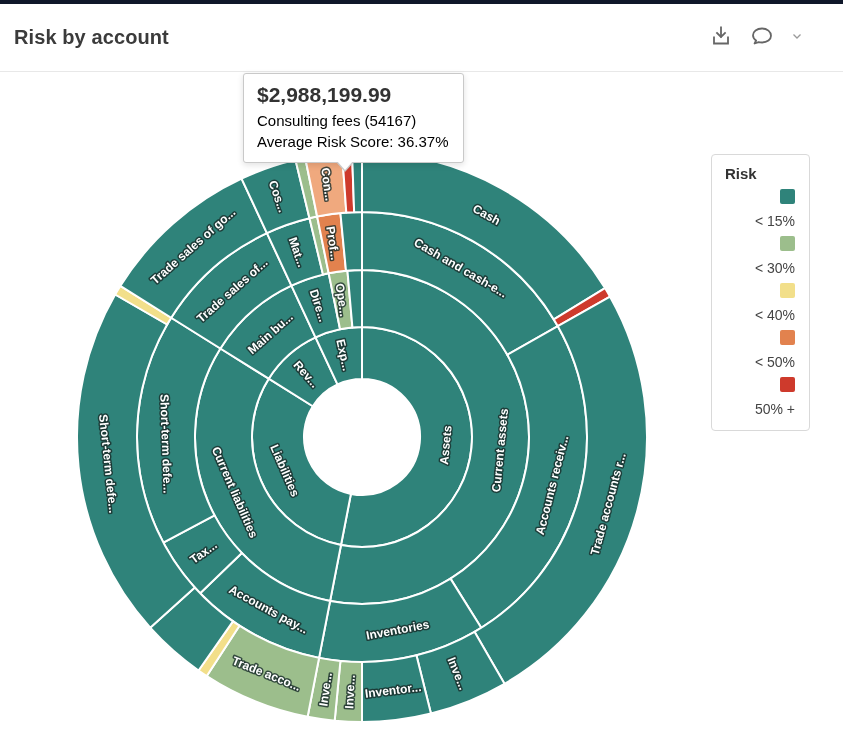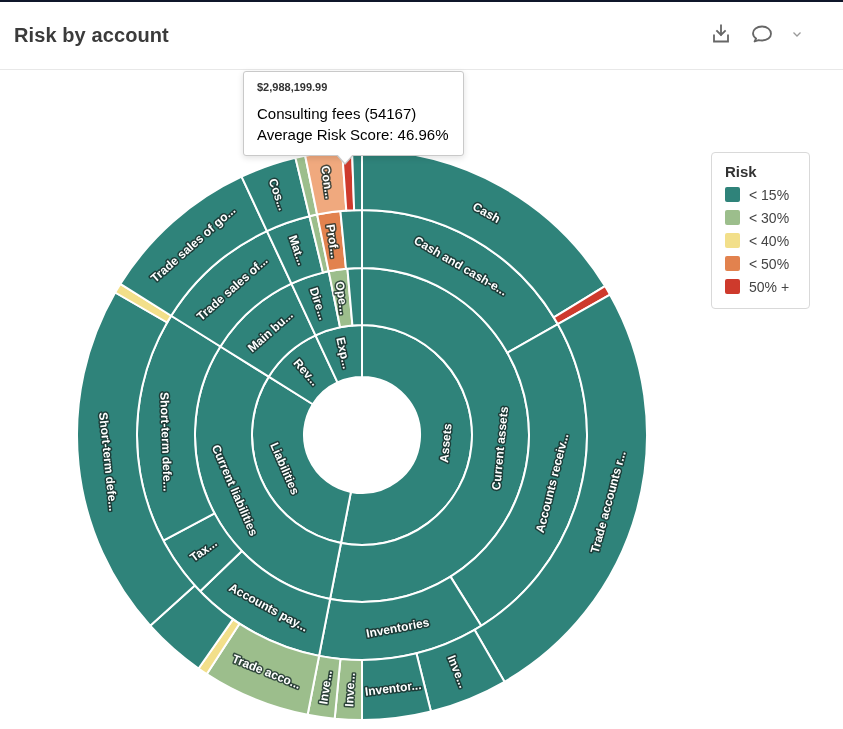--- a/index.html
+++ b/index.html
@@ -1,43 +1,43 @@
 <!DOCTYPE html>
 <html><head>
 <meta charset="utf-8">
 <style>
   html,body{margin:0;padding:0;background:#fff;}
   body{width:843px;height:729px;overflow:hidden;position:relative;
        font-family:"Liberation Sans",sans-serif;-webkit-font-smoothing:antialiased;}
-  .widget{position:relative;width:843px;height:729px;border-top:2px solid #0f172a;box-sizing:border-box;}
+  .widget{position:relative;width:843px;height:729px;border-top:4px solid #0f172a;box-sizing:border-box;}
   .header{position:relative;height:68px;display:flex;align-items:center;
           justify-content:space-between;padding:0 38px 0 14px;border-bottom:1px solid #e8e8e8;
           background:#fff;z-index:2;box-sizing:border-box;}
   .title{font-size:20px;font-weight:700;color:#3b3b3b;letter-spacing:.1px;}
   .actions{display:flex;align-items:center;gap:12px;color:#666;}
   .icon-btn{background:none;border:none;padding:2px;margin:0;cursor:pointer;color:#666;
             display:flex;align-items:center;}
   .chart-area{position:absolute;left:0;top:70px;width:843px;height:659px;}
   svg text{font-family:"Liberation Sans",sans-serif;}
 
   
   .tooltip{position:absolute;left:243px;top:-1px;z-index:3;background:#fff;
            border:1px solid #c9c9c9;border-radius:3px;box-shadow:0 2px 6px rgba(0,0,0,.12);
            padding:9px 14px 10px 13px;min-width:180px;white-space:nowrap;}
-  .tooltip .tt-value{font-size:11px;font-weight:700;color:#333;margin-bottom:10px;}
+  .tooltip .tt-value{font-size:21px;font-weight:700;color:#333;margin-bottom:3px;}
   .tooltip .tt-line{font-size:15px;color:#000000;line-height:21px;}
   .tooltip:after,.tooltip:before{content:"";position:absolute;left:92px;border-style:solid;}
   .tooltip:before{bottom:-10px;border-width:10px 9px 0 9px;border-color:#c9c9c9 transparent transparent transparent;}
   .tooltip:after{bottom:-8px;border-width:9px 8px 0 8px;left:93px;border-color:#fff transparent transparent transparent;}
 
   
   .legend{position:absolute;left:711px;top:80px;z-index:2;background:#fff;border:1px solid #d9d9d9;
           border-radius:4px;padding:10px 14px 13px 13px;min-width:70px;}
   .legend-title{font-size:15px;font-weight:700;color:#333;margin-bottom:3px;}
-  .legend-item{display:flex;align-items:flex-start;gap:9px;margin-top:7px;cursor:pointer;}
+  .legend-item{display:flex;align-items:flex-end;gap:9px;margin-top:7px;cursor:pointer;flex-direction:column;}
   .legend-swatch{width:15px;height:15px;border-radius:2px;flex:0 0 auto;}
   .legend-label{font-size:14px;color:#444;}
 </style>
 </head>
 <body>
 
 <div class="widget">
 
   <div class="header">
     <div class="title">Risk by account</div>
@@ -138,21 +138,21 @@
           <text transform="translate(108.4 389.7) rotate(84.0)" text-anchor="middle" dy="0.35em" font-size="12" font-weight="700" fill="#ffffff" stroke="rgba(25,45,43,0.8)" stroke-width="3" stroke-linejoin="round" paint-order="stroke">Short-term defe...</text>
           <text transform="translate(193.0 172.0) rotate(-41.5)" text-anchor="middle" dy="0.35em" font-size="12" font-weight="700" fill="#ffffff" stroke="rgba(25,45,43,0.8)" stroke-width="3" stroke-linejoin="round" paint-order="stroke">Trade sales of go...</text>
           <text transform="translate(277.9 122.3) rotate(70.8)" text-anchor="middle" dy="0.35em" font-size="12" font-weight="700" fill="#ffffff" stroke="rgba(25,45,43,0.8)" stroke-width="3" stroke-linejoin="round" paint-order="stroke">Cos...</text>
           <text transform="translate(327.6 110.3) rotate(82.3)" text-anchor="middle" dy="0.35em" font-size="12" font-weight="700" fill="#ffffff" stroke="rgba(25,45,43,0.8)" stroke-width="3" stroke-linejoin="round" paint-order="stroke">Con...</text>
         </svg>
     </div>
 
     <div class="tooltip">
       <div class="tt-value">$2,988,199.99</div>
       <div class="tt-line">Consulting fees (54167)</div>
-      <div class="tt-line">Average Risk Score: 46.96%</div>
+      <div class="tt-line">Average Risk Score: 36.37%</div>
     </div>
 
     <div class="legend">
       <div class="legend-title">Risk</div>
       <div id="legend-items">
           <div class="legend-item">
             <span class="legend-swatch" style="background: rgb(47, 131, 122);"></span>
             <span class="legend-label">&lt; 15%</span>
           </div>
           <div class="legend-item">

